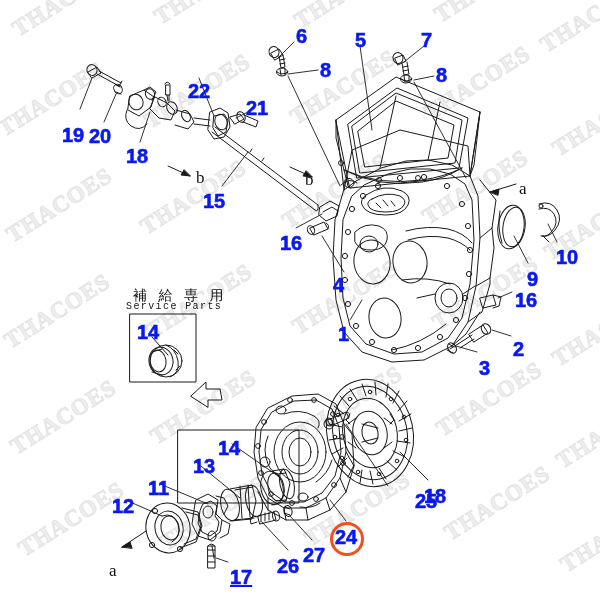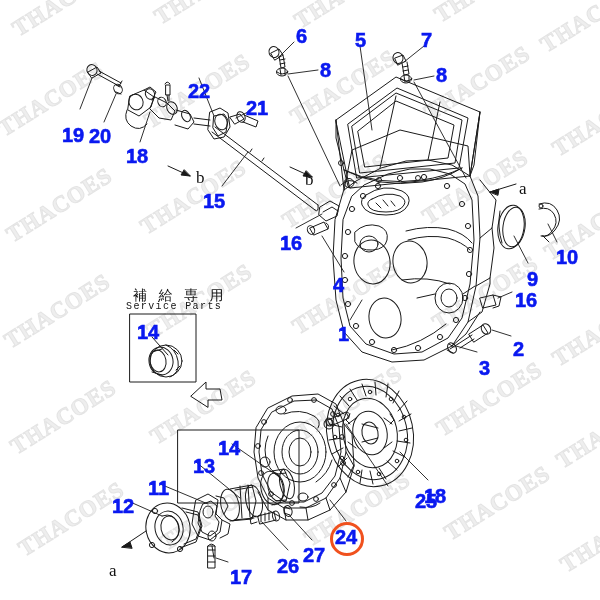--- a/index.html
+++ b/index.html
@@ -555,21 +555,21 @@
       <div class="callout" style="left: 527px; top: 269px;">9</div>
       <div class="callout" style="left: 556px; top: 247px;">10</div>
       <div class="callout" style="left: 515px; top: 290px;">16</div>
       <div class="callout" style="left: 513px; top: 339px;">2</div>
       <div class="callout" style="left: 479px; top: 358px;">3</div>
       <div class="callout" style="left: 137px; top: 322px;">14</div>
       <div class="callout" style="left: 218px; top: 438px;">14</div>
       <div class="callout" style="left: 193px; top: 456px;">13</div>
       <div class="callout" style="left: 148px; top: 478px;">11</div>
       <div class="callout" style="left: 112px; top: 496px;">12</div>
-      <div class="callout" style="left: 230px; top: 567px;">17</div>
+      <div class="callout" style="left: 230px; top: 567px; text-decoration: underline;">17</div>
       <div class="callout" style="left: 277px; top: 556px;">26</div>
       <div class="callout" style="left: 303px; top: 545px;">27</div>
       <div class="callout" style="left: 383px; top: 491px; margin-left: 32px;">25</div>
       <div class="callout" style="left: 424px; top: 486px;">18</div>
       <div class="callout" style="left: 335px; top: 527px; z-index: 5;">24</div>
     </div>
 
   <div id="marker-layer">
       <div class="marker" style="left: 519px; top: 180px;">a</div>
       <div class="marker" style="left: 109px; top: 562px;">a</div>

